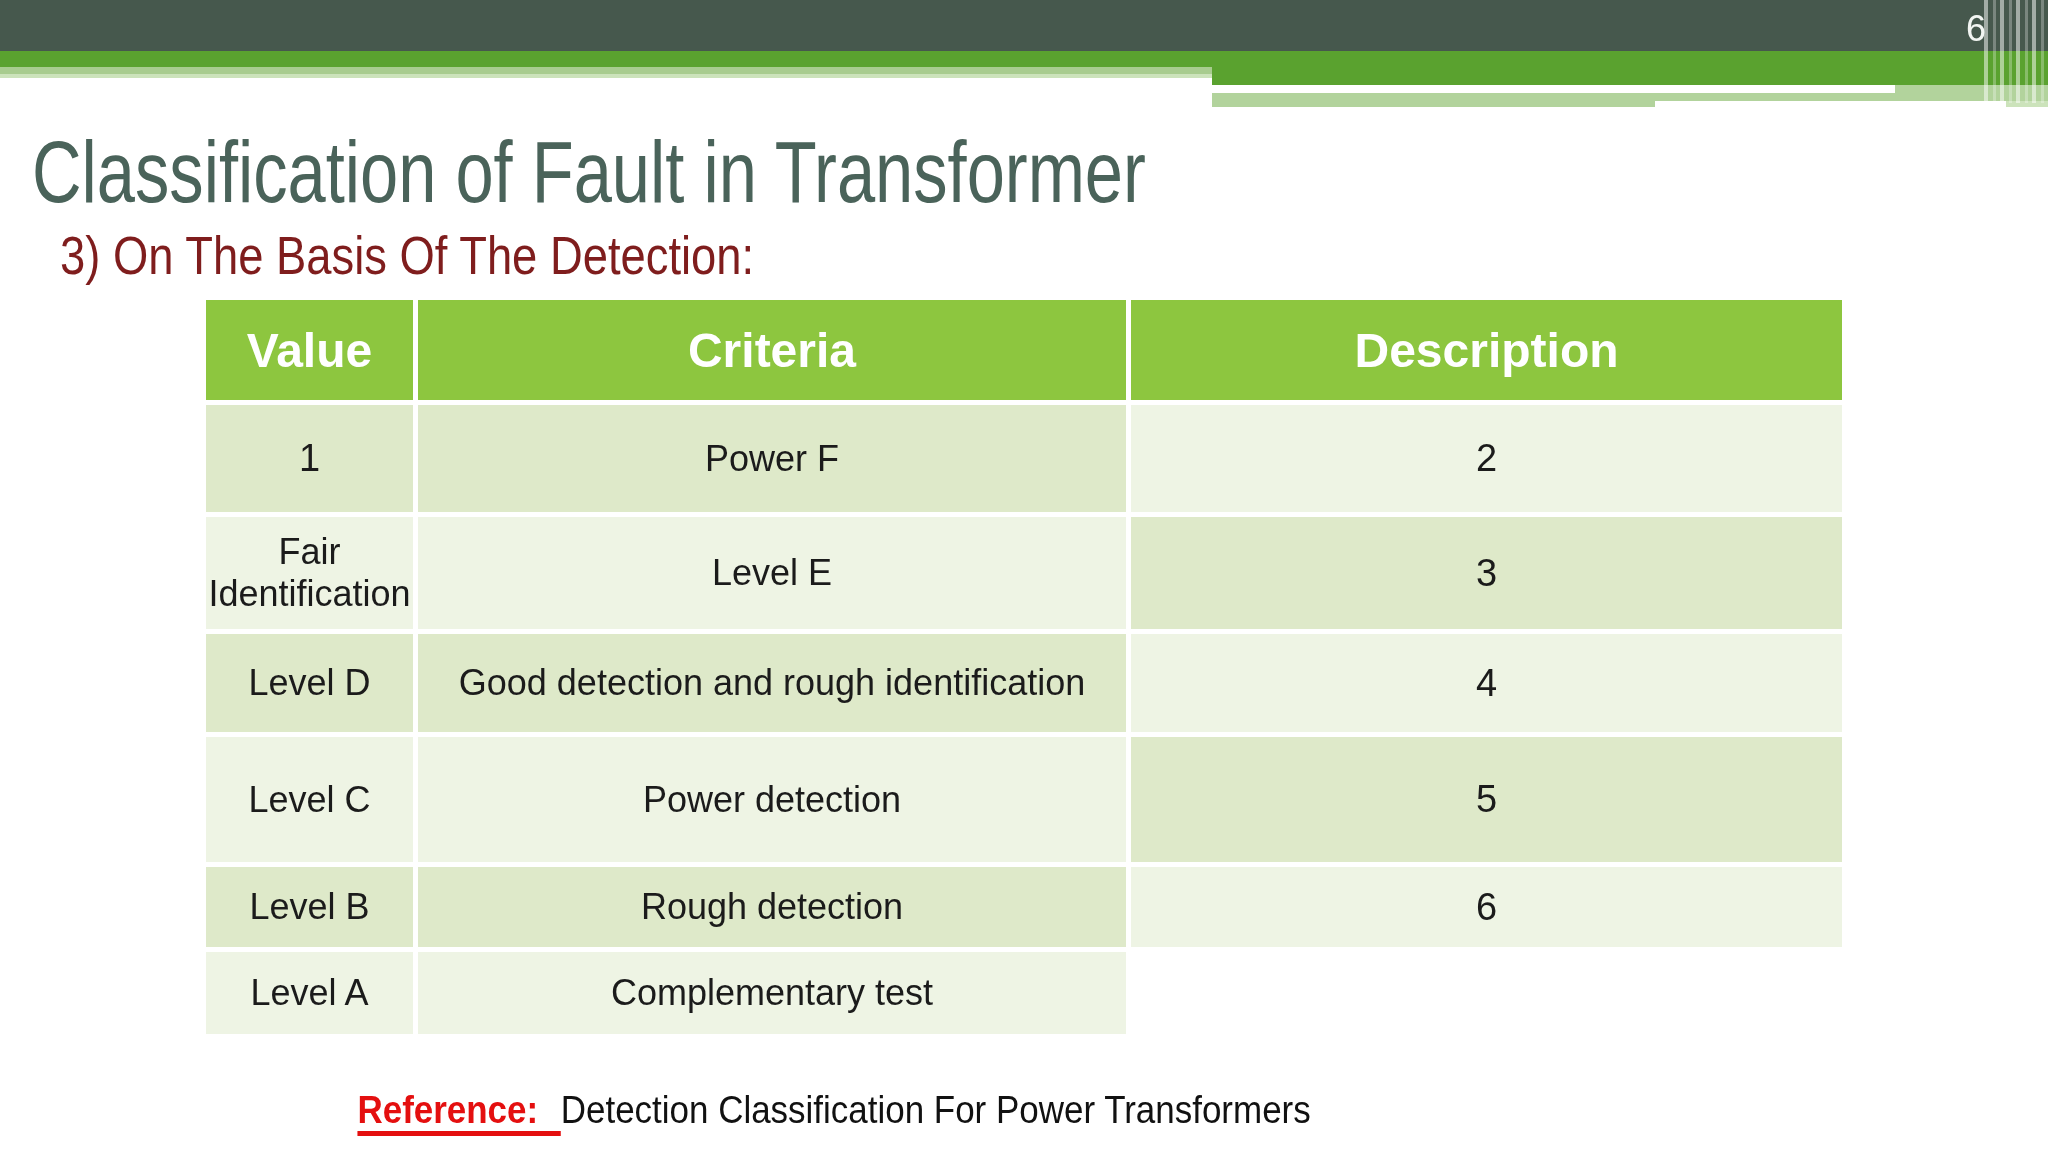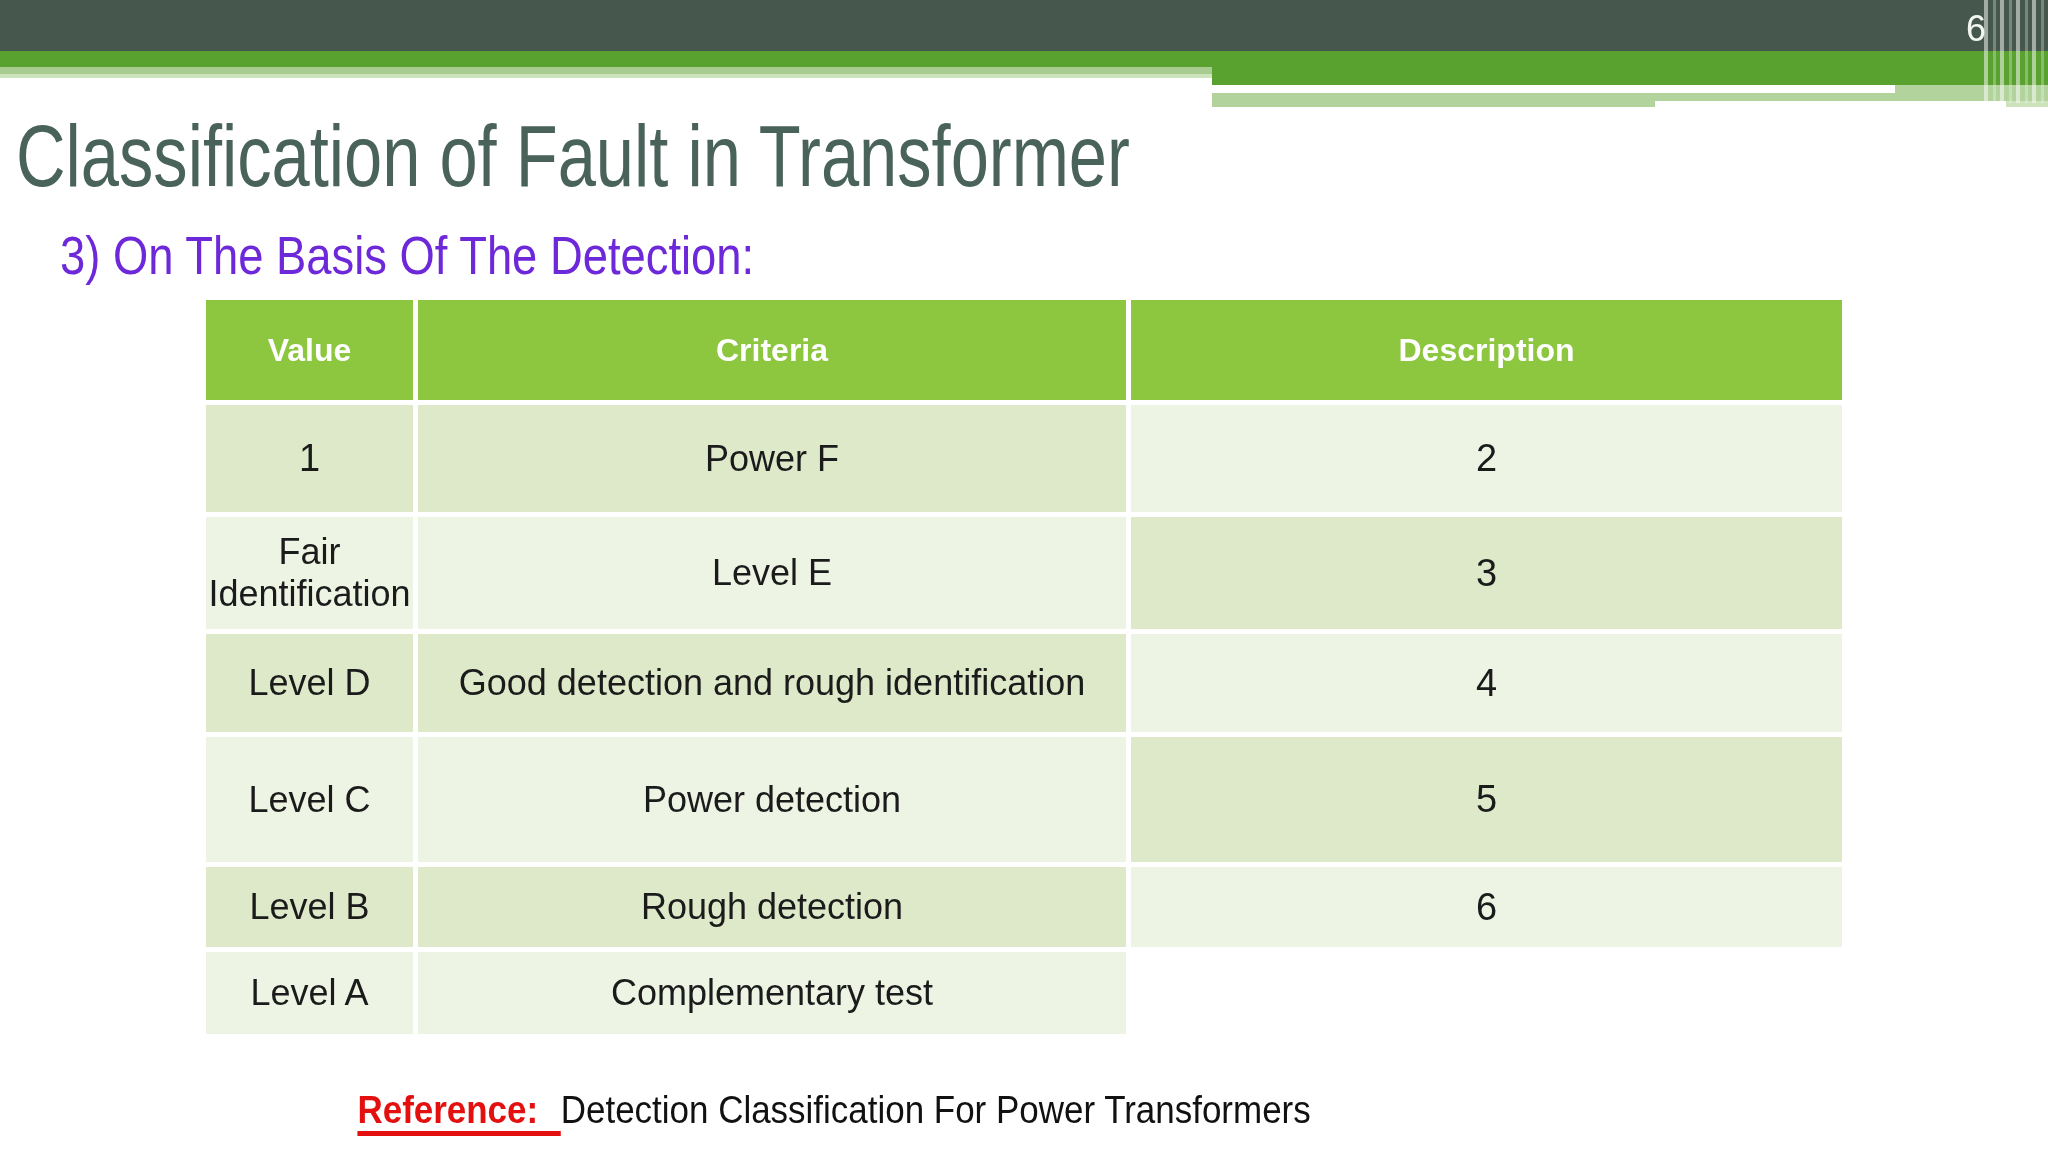--- a/index.html
+++ b/index.html
@@ -19,34 +19,34 @@
   .corner-tab{position:absolute;left:2006px;top:101px;width:42px;height:6px;background:#cce3bb;}
   .stripes{position:absolute;left:1984px;top:0;width:64px;height:103px;
     background:repeating-linear-gradient(90deg,
       rgba(255,255,255,0.50) 0px, rgba(255,255,255,0.50) 4px,
       rgba(255,255,255,0.00) 4px, rgba(255,255,255,0.00) 9px,
       rgba(255,255,255,0.28) 9px, rgba(255,255,255,0.28) 12px,
       rgba(255,255,255,0.00) 12px, rgba(255,255,255,0.00) 16px);}
   .page-num{position:absolute;top:8px;right:62px;color:#f2f5f2;font-size:36px;font-weight:400;}
 
   
-  .title{position:absolute;left:16px;top:112px;margin:0;font-size:88px;font-weight:400;
+  .title{position:absolute;left:16px;top:112px;margin:16px;font-size:88px;font-weight:400;
     color:#4a635a;line-height:1;white-space:nowrap;}
   .title .squeeze{display:inline-block;transform:scaleX(0.78);transform-origin:left center;}
-  .subtitle{position:absolute;left:60px;top:228px;font-size:54px;color:#6d28d9;
+  .subtitle{position:absolute;left:60px;top:228px;font-size:54px;color:#7f1d1d;
     line-height:1;white-space:nowrap;}
   .subtitle .squeeze{display:inline-block;transform:scaleX(0.84);transform-origin:left center;}
 
   
   .ftable{position:absolute;left:206px;top:300px;display:grid;
     grid-template-columns:207px 708px 711px;
     grid-template-rows:100px 107px 112px 98px 125px 80px 82px;
     gap:5px;background:#ffffff;}
   .cell{display:flex;align-items:center;justify-content:center;text-align:center;}
-  .th{background:#8dc63f;color:#ffffff;font-size:32px;font-weight:700;}
+  .th{background:#8dc63f;color:#ffffff;font-size:48px;font-weight:700;}
   .td{color:#1b1b1b;font-size:36px;}
   .td.num{font-size:38px;}
   .row-dark{background:#dee9c9;}
   .row-light{background:#eef4e4;}
 
   
   .reference{position:absolute;left:16px;top:1088px;width:1636px;text-align:center;
     font-size:38px;color:#111111;line-height:1.2;white-space:nowrap;}
   .reference .squeeze{display:inline-block;transform:scaleX(0.92);transform-origin:center center;}
   .ref-label{color:#e40f0f;font-weight:700;border-bottom:5px solid #e40f0f;padding-right:14px;}

